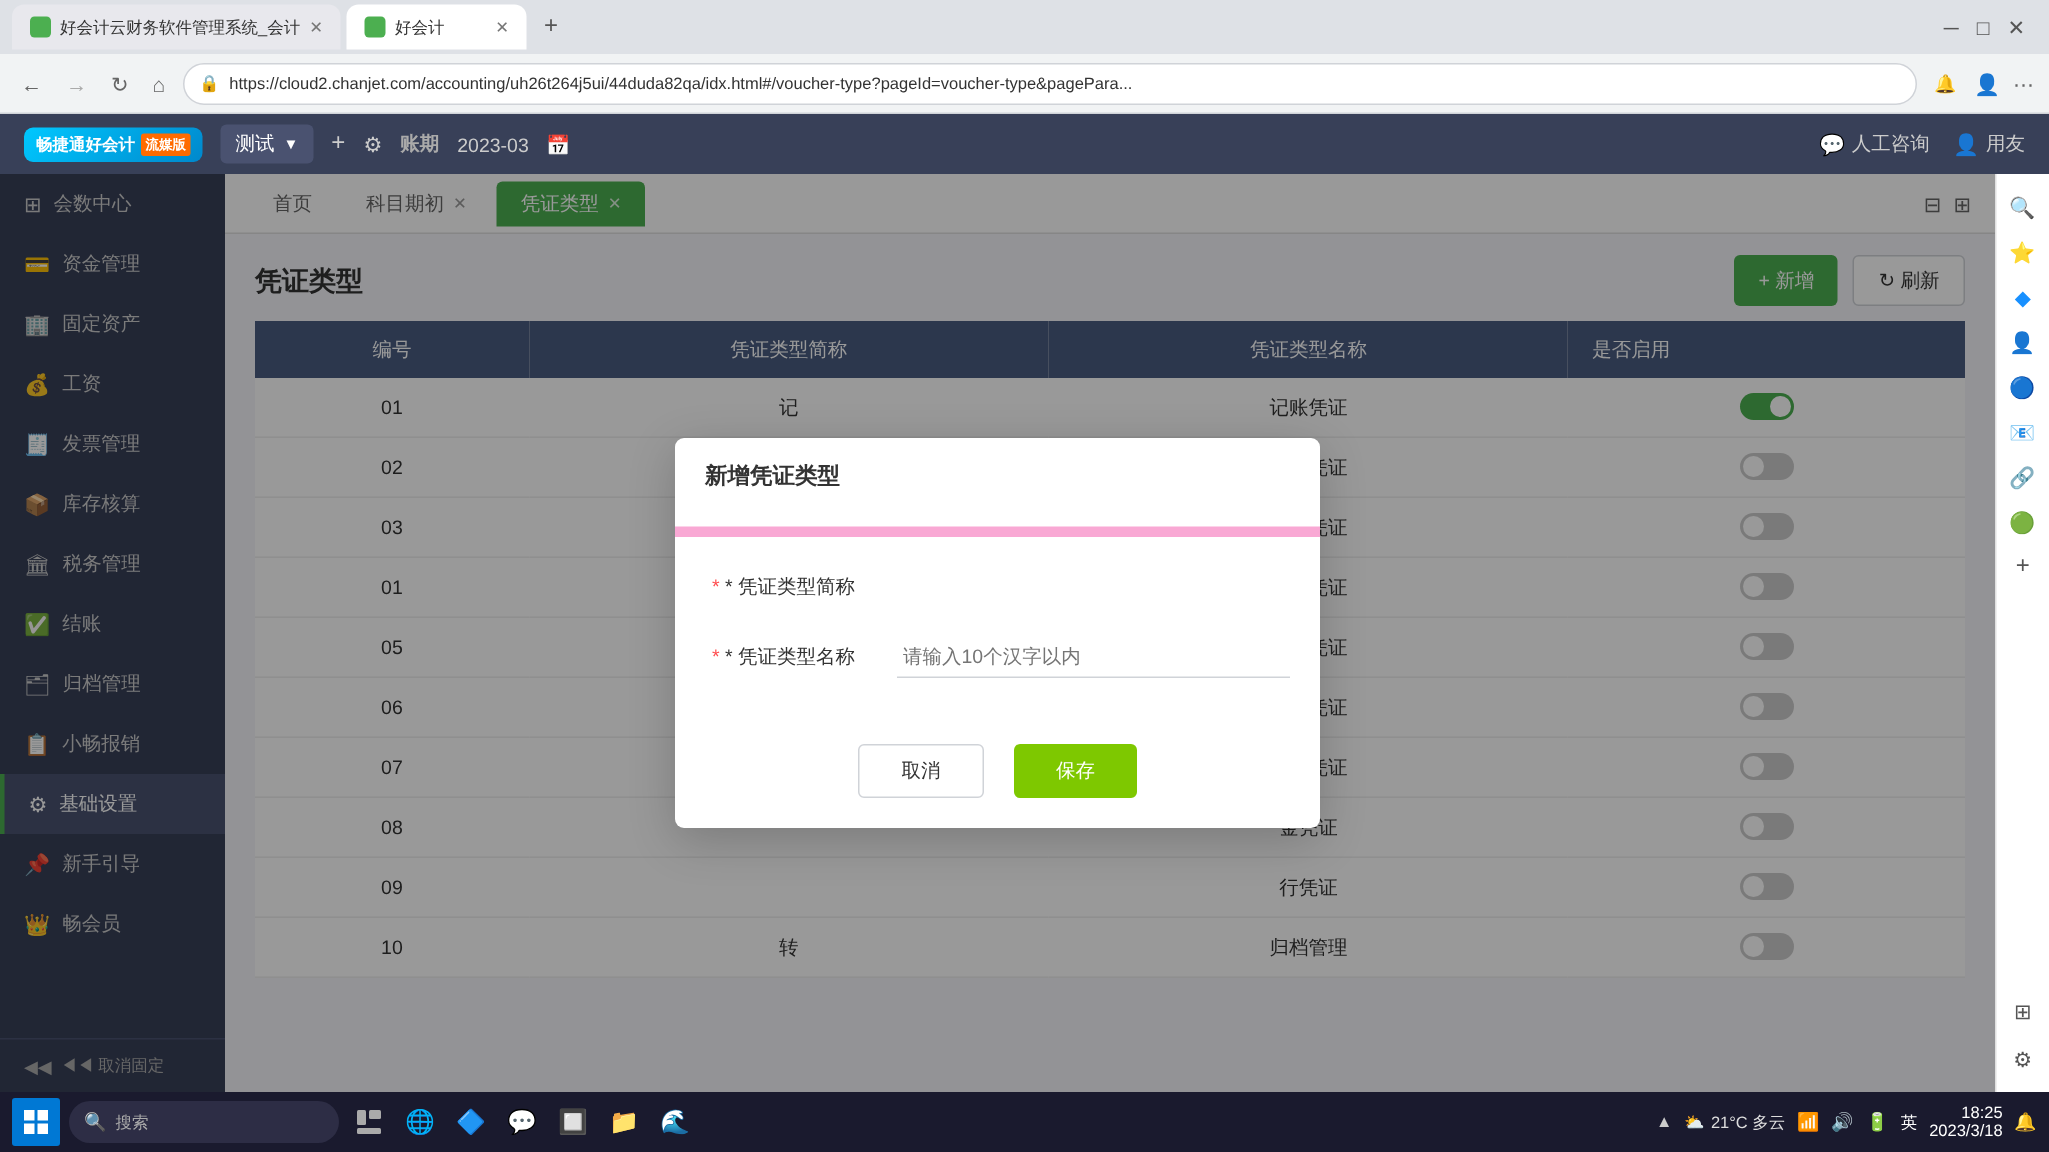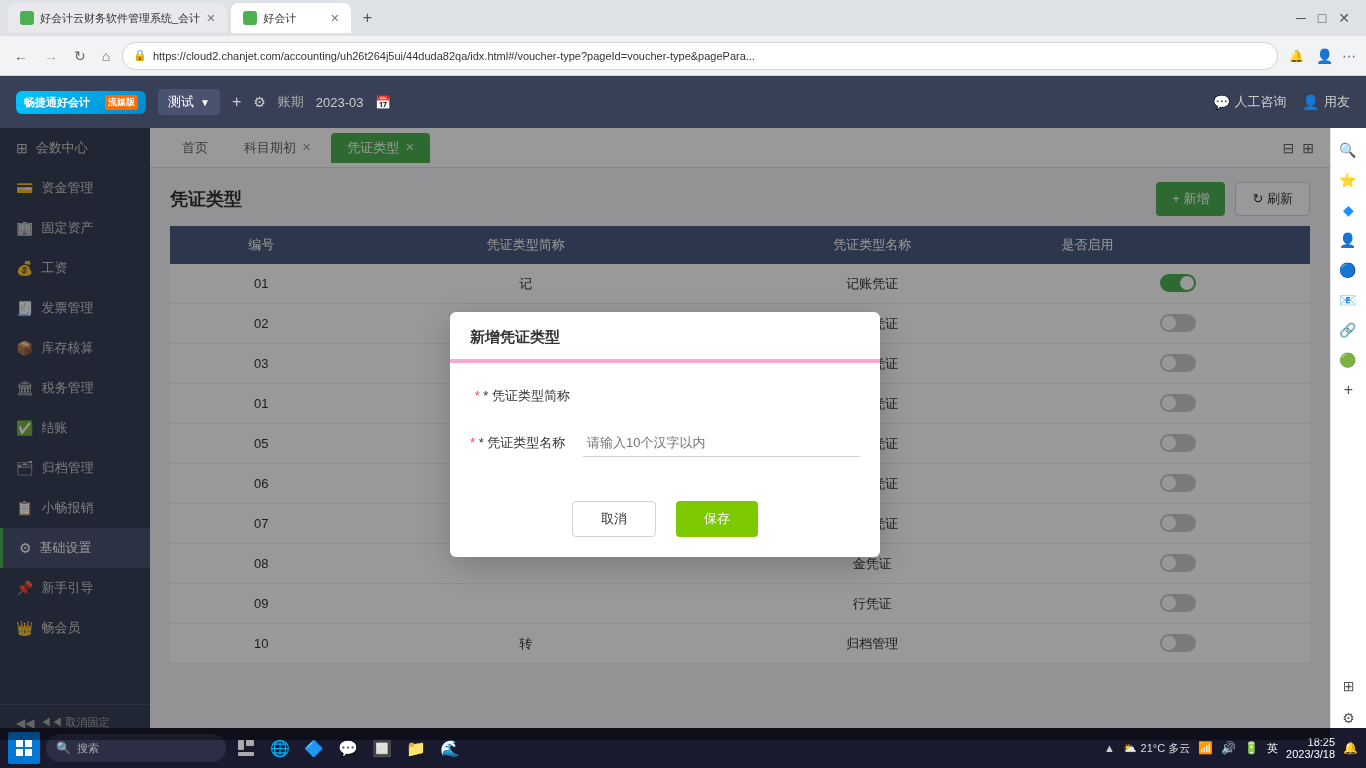--- a/index.html
+++ b/index.html
@@ -39,32 +39,32 @@
   <span style="color:#666;cursor:pointer;font-size:14px;padding:4px;">⌂</span>
   <div style="flex:1;background:#fff;border:1px solid #d0d3d8;border-radius:20px;height:28px;padding:0 10px;font-size:11px;color:#333;display:flex;align-items:center;gap:6px;">
     <span style="color:#666;font-size:11px;">🔒</span>
     <span style="overflow:hidden;white-space:nowrap;text-overflow:ellipsis;">https://cloud2.chanjet.com/accounting/uh26t264j5ui/44duda82qa/idx.html#/voucher-type?pageId=voucher-type&amp;pagePara...</span>
   </div>
   <span style="color:#999;font-size:12px;padding:4px;">🔔</span>
   <span style="color:#666;font-size:14px;cursor:pointer;">👤</span>
   <span style="color:#666;font-size:14px;cursor:pointer;">⋯</span>
 </div>
 
-<div style="background:#384058;height:52px;display:flex;align-items:center;padding:0 16px;gap:12px;">
+<div style="background:#384058;height:40px;display:flex;align-items:center;padding:0 16px;gap:12px;">
   <div style="background:linear-gradient(135deg,#00c8ff,#0088cc);border-radius:6px;padding:4px 8px;color:#fff;font-size:11px;font-weight:bold;display:flex;align-items:center;gap:4px;">
     <span>畅捷通好会计</span>
-    <span style="font-size:9px;background:#ff6b00;border-radius:2px;padding:1px 3px;margin-left:11px;">流媒版</span>
+    <span style="font-size:9px;background:#ff6b00;border-radius:2px;padding:1px 3px;">流媒版</span>
   </div>
   <div style="background:#4a5270;border-radius:4px;padding:4px 10px;color:#fff;font-size:13px;display:flex;align-items:center;gap:6px;cursor:pointer;">
     <span>测试</span>
     <span style="font-size:10px;">▼</span>
   </div>
   <span style="color:#ccc;cursor:pointer;font-size:16px;">+</span>
   <span style="color:#ccc;cursor:pointer;font-size:14px;">⚙</span>
-  <span style="color:#aaa;font-size:13px;">账期</span>
+  <span style="color:#aaa;font-size:13px;font-weight:bold;">账期</span>
   <span style="color:#ccc;font-size:13px;">2023-03</span>
   <span style="color:#ccc;font-size:13px;cursor:pointer;">📅</span>
   <div style="margin-left:auto;display:flex;align-items:center;gap:16px;">
     <div style="color:#ccc;font-size:13px;cursor:pointer;display:flex;align-items:center;gap:4px;">
       <span style="font-size:14px;">💬</span>
       <span>人工咨询</span>
     </div>
     <div style="color:#ccc;font-size:13px;cursor:pointer;display:flex;align-items:center;gap:4px;">
       <span style="font-size:14px;">👤</span>
       <span>用友</span>
@@ -270,31 +270,31 @@
     <div style="width:28px;height:28px;display:flex;align-items:center;justify-content:center;cursor:pointer;color:#52c41a;font-size:14px;border-radius:4px;">🟢</div>
     <div style="width:28px;height:28px;display:flex;align-items:center;justify-content:center;cursor:pointer;color:#555;font-size:16px;border-radius:4px;">+</div>
     <div style="margin-top:auto;margin-bottom:8px;display:flex;flex-direction:column;gap:4px;align-items:center;">
       <div style="width:28px;height:28px;display:flex;align-items:center;justify-content:center;cursor:pointer;color:#555;font-size:14px;border-radius:4px;">⊞</div>
       <div style="width:28px;height:28px;display:flex;align-items:center;justify-content:center;cursor:pointer;color:#555;font-size:14px;border-radius:4px;">⚙</div>
     </div>
   </div>
 
   <div style="position:absolute;top:0;left:0;right:36px;bottom:0;background:rgba(0,0,0,0.4);display:flex;align-items:center;justify-content:center;z-index:100;">
     <div style="background:#fff;border-radius:6px;width:430px;box-shadow:0 8px 32px rgba(0,0,0,0.2);">
-      <div style="padding:16px 20px 12px;font-size:15px;font-weight:bold;color:#333;border-bottom:4px solid #f9a8d4;">
+      <div style="padding:16px 20px 24px;font-size:15px;font-weight:bold;color:#333;border-bottom:7px solid #f9a8d4;">
         <span>新增凭证类型</span>
       </div>
       <div style="padding:24px 20px;">
         <div style="display:flex;align-items:center;margin-bottom:24px;">
           <label style="width:100px;text-align:right;color:#333;font-size:13px;margin-right:10px;">
             <span style="color:#ff4d4f;">*</span> <span style="display:inline;">* 凭证类型简称</span>
           </label>
         </div>
         <div style="display:flex;align-items:center;margin-bottom:12px;">
-          <label style="width:100px;color:#333;font-size:13px;margin-right:13px;">
+          <label style="width:100px;text-align:right;color:#333;font-size:13px;margin-right:28px;">
             <span style="color:#ff4d4f;">*</span> <span style="display:inline;">* 凭证类型名称</span>
           </label>
           <input type="text" style="flex: 1 1 0%; border-top: none; border-right: none; border-left: none; border-image: initial; border-bottom: 1px solid rgb(208, 211, 216); padding: 6px 4px; font-size: 13px; color: rgb(51, 51, 51); outline: none;" placeholder="请输入10个汉字以内">
         </div>
       </div>
       <div style="padding:8px 20px 20px;display:flex;justify-content:center;gap:20px;">
         <button style="padding:8px 28px;border:1px solid #d0d3d8;background:#fff;border-radius:4px;cursor:pointer;font-size:13px;color:#333;">取消</button>
         <button style="padding:8px 28px;border:none;background:#7ec800;border-radius:4px;cursor:pointer;font-size:13px;color:#fff;">保存</button>
       </div>
     </div>

